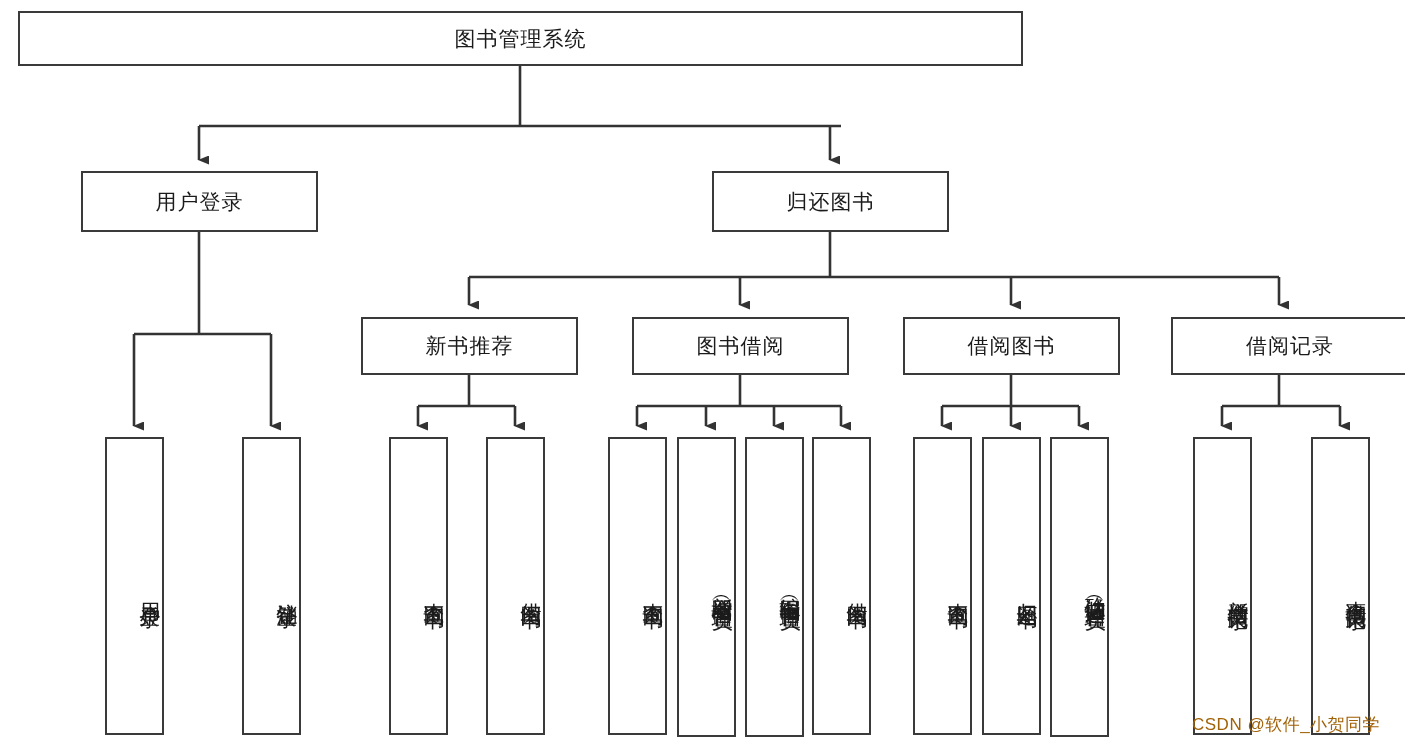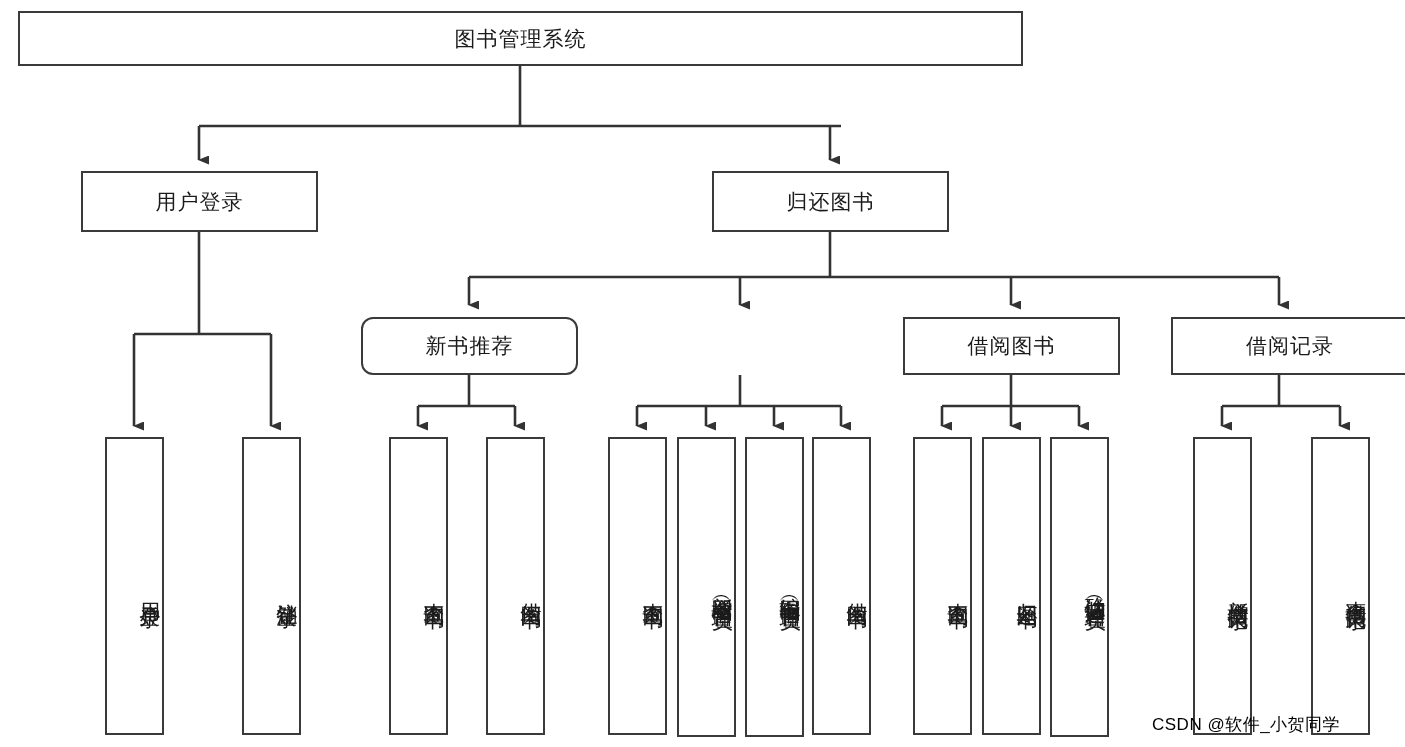--- a/index.html
+++ b/index.html
@@ -8,21 +8,21 @@
   #stage{position:relative;width:1405px;height:747px;background:#fff;}
   svg#wires{position:absolute;left:0;top:0;width:1405px;height:747px;}
   .node{position:absolute;box-sizing:border-box;background:#ffffff;
         border:2px solid #3a3a3a;display:flex;align-items:center;
         justify-content:center;color:#1b1b1b;}
   .node.h{font-size:21px;letter-spacing:1px;}
   .node.v{writing-mode:vertical-rl;text-orientation:upright;
           font-size:21px;line-height:1.12;letter-spacing:2px;
           align-items:flex-start;justify-content:center;padding-top:8px;}
   .node.v.tall{padding-top:4px;}
-  .wm{position:absolute;left:1152px;top:713px;font-size:17px;color:#000000;
+  .wm{position:absolute;left:1192px;top:713px;font-size:17px;color:#a16207;
       white-space:nowrap;letter-spacing:.5px;}
 </style>
 </head>
 <body>
 
 <div id="stage">
 
   <svg id="wires" viewBox="0 0 1405 747" xmlns="http://www.w3.org/2000/svg">
     <defs>
       <marker id="ar" markerWidth="9" markerHeight="11" refX="4.5" refY="10" orient="auto" markerUnits="userSpaceOnUse">
@@ -71,21 +71,22 @@
       <path d="M1222,406 L1222,426" marker-end="url(#ar)"></path>
       <path d="M1340,406 L1340,426" marker-end="url(#ar)"></path>
     </g>
   </svg>
 
   <div class="node h" style="left:18px;top:11px;width:1005px;height:55px;">图书管理系统</div>
 
   <div class="node h" style="left:81px;top:171px;width:237px;height:61px;">用户登录</div>
   <div class="node h" style="left:712px;top:171px;width:237px;height:61px;">归还图书</div>
 
-  <div class="node h" style="left:361px;top:317px;width:217px;height:58px;border-radius:12px;">新书推荐</div>
+  <div class="node h" style="left:361px;top:317px;width:217px;height:58px;">新书推荐</div>
+  <div class="node h" style="left:632px;top:317px;width:217px;height:58px;">图书借阅</div>
   <div class="node h" style="left:903px;top:317px;width:217px;height:58px;">借阅图书</div>
   <div class="node h" style="left:1171px;top:317px;width:238px;height:58px;">借阅记录</div>
 
   <div class="node v" style="left:105px;top:437px;width:59px;height:298px;">用户登录</div>
   <div class="node v" style="left:242px;top:437px;width:59px;height:298px;">注销登录</div>
 
   <div class="node v" style="left:389px;top:437px;width:59px;height:298px;">查询图书</div>
   <div class="node v" style="left:486px;top:437px;width:59px;height:298px;">借阅图书</div>
 
   <div class="node v" style="left:608px;top:437px;width:59px;height:298px;">查询图书</div>

